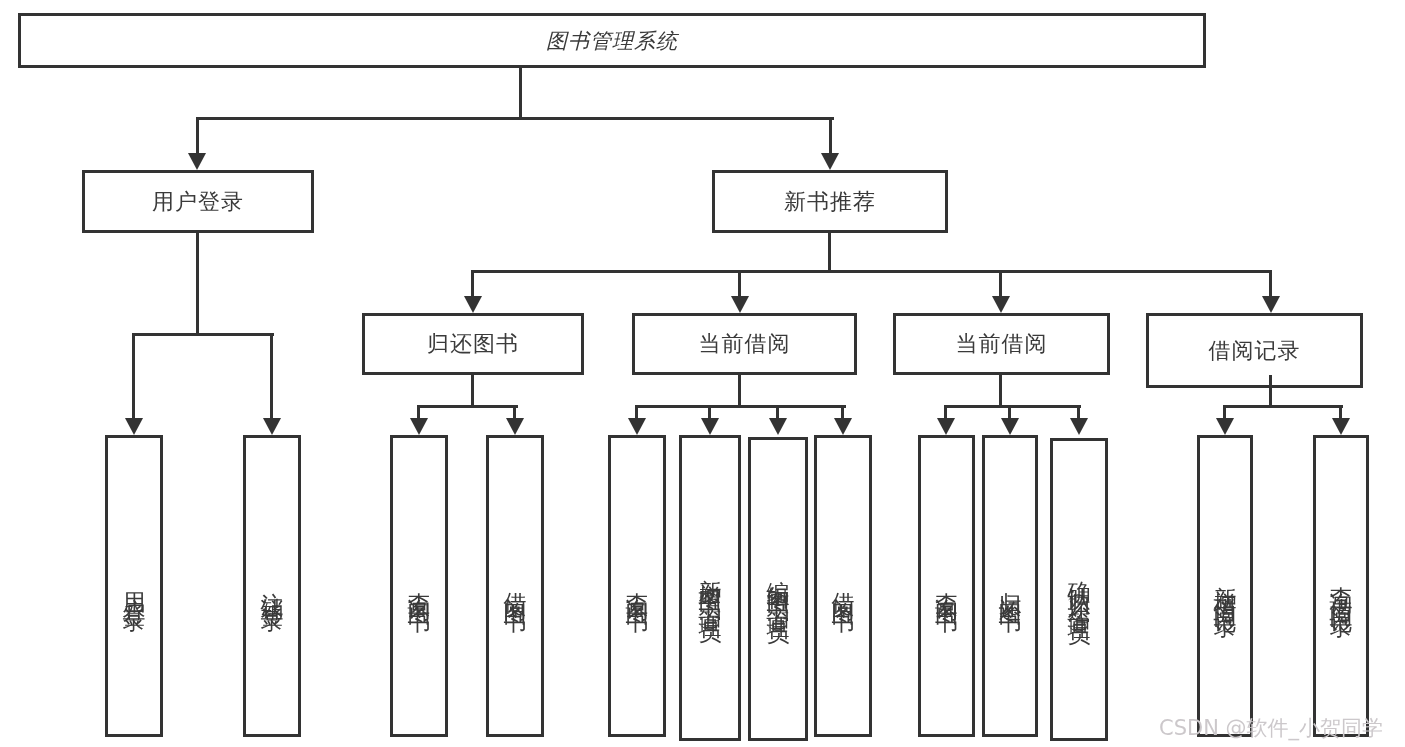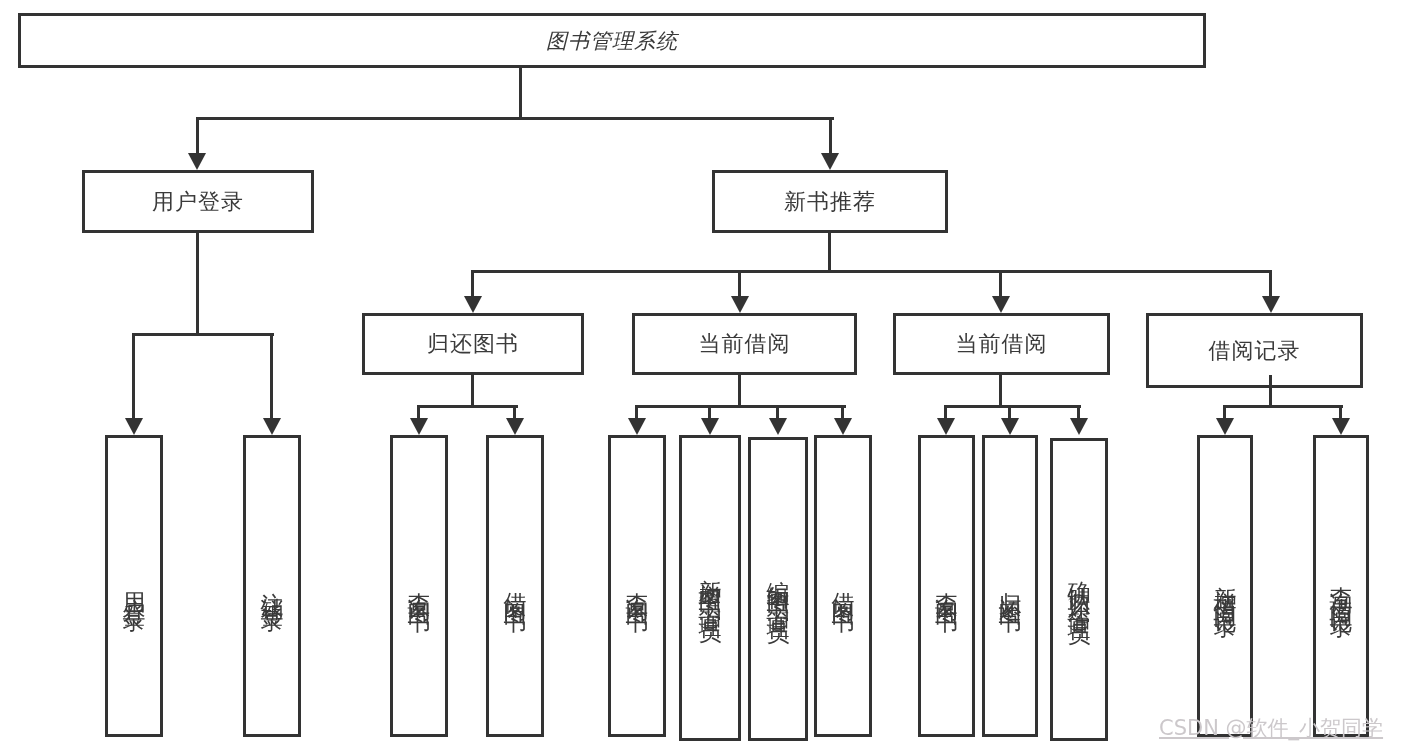--- a/index.html
+++ b/index.html
@@ -47,21 +47,20 @@
     border-right:9px solid transparent;
     border-top:17px solid var(--line);
   }
   .watermark{
     position:absolute;
     left:1159px;top:714px;
     font-size:21px;
     color:var(--wm);
     white-space:nowrap;
     z-index:10;
-    text-decoration:underline;
   }
 </style>
 </head>
 <body>
 
 <div class="canvas">
 
   <div class="box hbox rootbox" style="left:18px;top:13px;width:1188px;height:55px;font-style:italic;">图书管理系统</div>
 
   <div class="box hbox" style="left:82px;top:170px;width:232px;height:63px;">用户登录</div>

